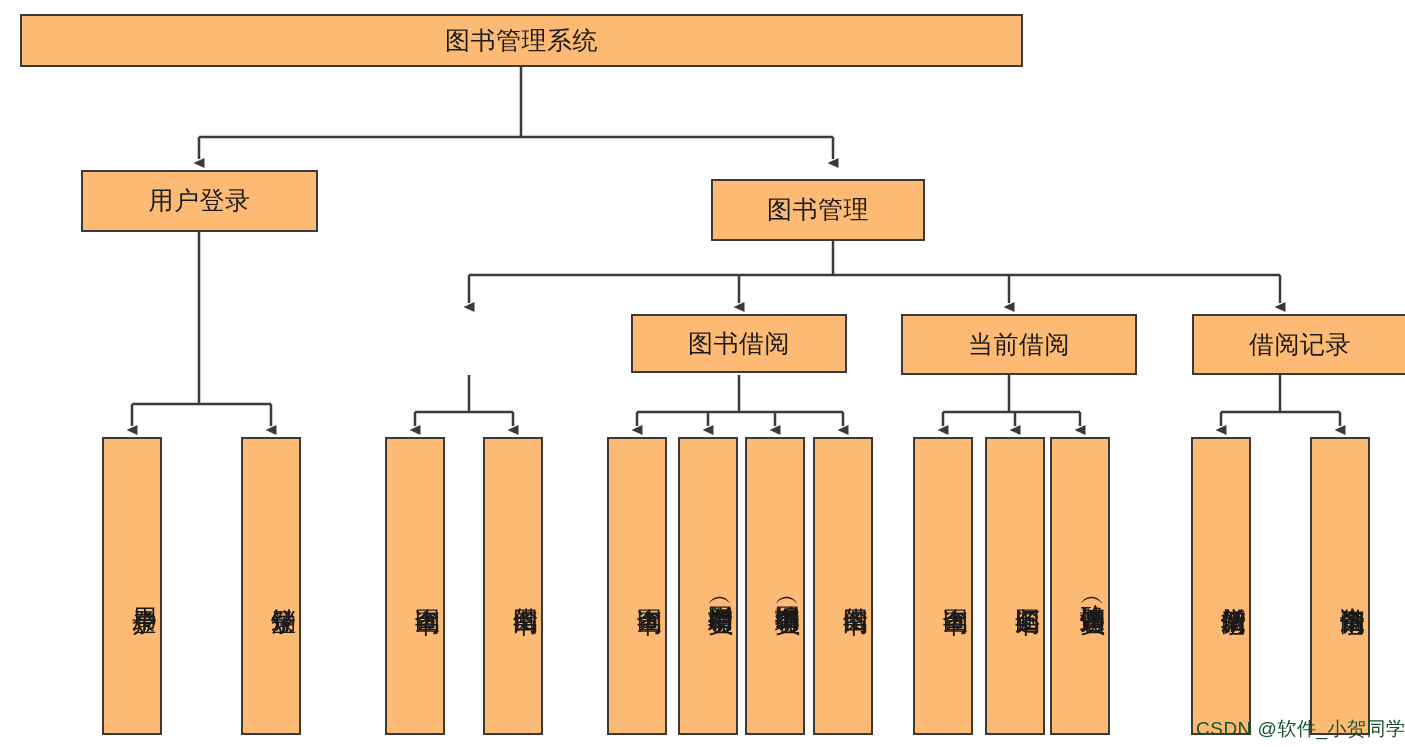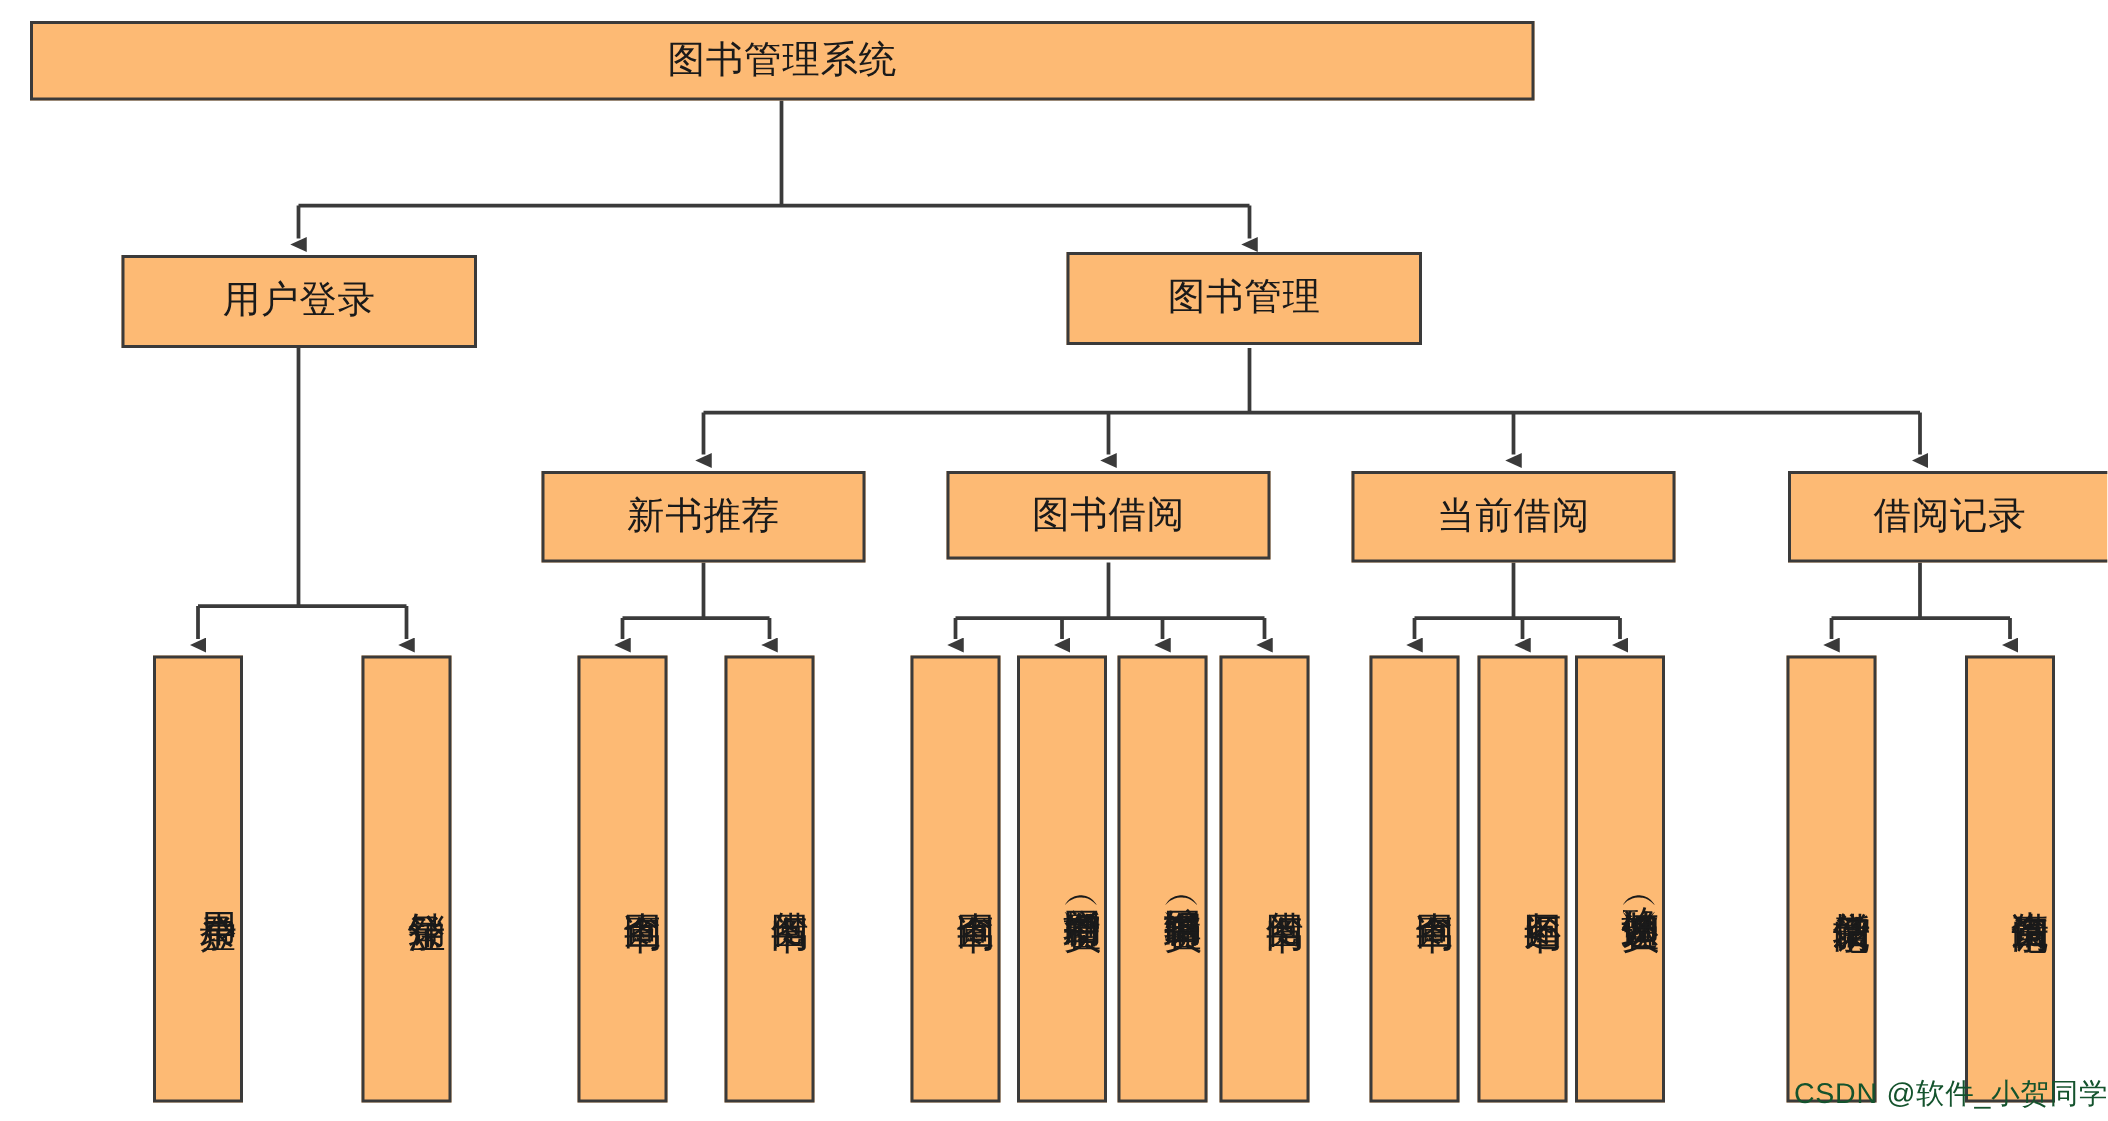--- a/index.html
+++ b/index.html
@@ -122,31 +122,28 @@
     </g>
   </svg>
 
   <div class="node node-h" style="left:20px; top:14px; width:1003px; height:53px;">
     <span>图书管理系统</span>
   </div>
 
   <div class="node node-h" style="left:81px; top:170px; width:237px; height:62px;">
     <span>用户登录</span>
   </div>
-  <div class="node node-h" style="left:711px; top:168px; width:237px; height:62px;align-items:center;">
+  <div class="node node-h" style="left:711px; top:179px; width:214px; height:62px;align-items:center;">
     <span>图书管理</span>
   </div>
 
-  <div class="node node-h" style="left:361px; top:314px; width:216px; height:61px;">
-    <span>新书推荐</span>
-  </div>
   <div class="node node-h" style="left:631px; top:314px; width:216px; height:59px;">
     <span>图书借阅</span>
   </div>
-  <div class="node node-h" style="left:901px; top:314px; width:216px; height:61px;">
+  <div class="node node-h" style="left:901px; top:314px; width:236px; height:61px;">
     <span>当前借阅</span>
   </div>
   <div class="node node-h" style="left:1172px; top:314px; width:216px; height:61px;margin-left:20px;">
     <span>借阅记录</span>
   </div>
 
   <div class="node node-v" style="left:102px; top:437px; width:60px; height:298px;">
     <span class="leaf-label">用户登录</span>
   </div>
   <div class="node node-v" style="left:241px; top:437px; width:60px; height:298px;">

